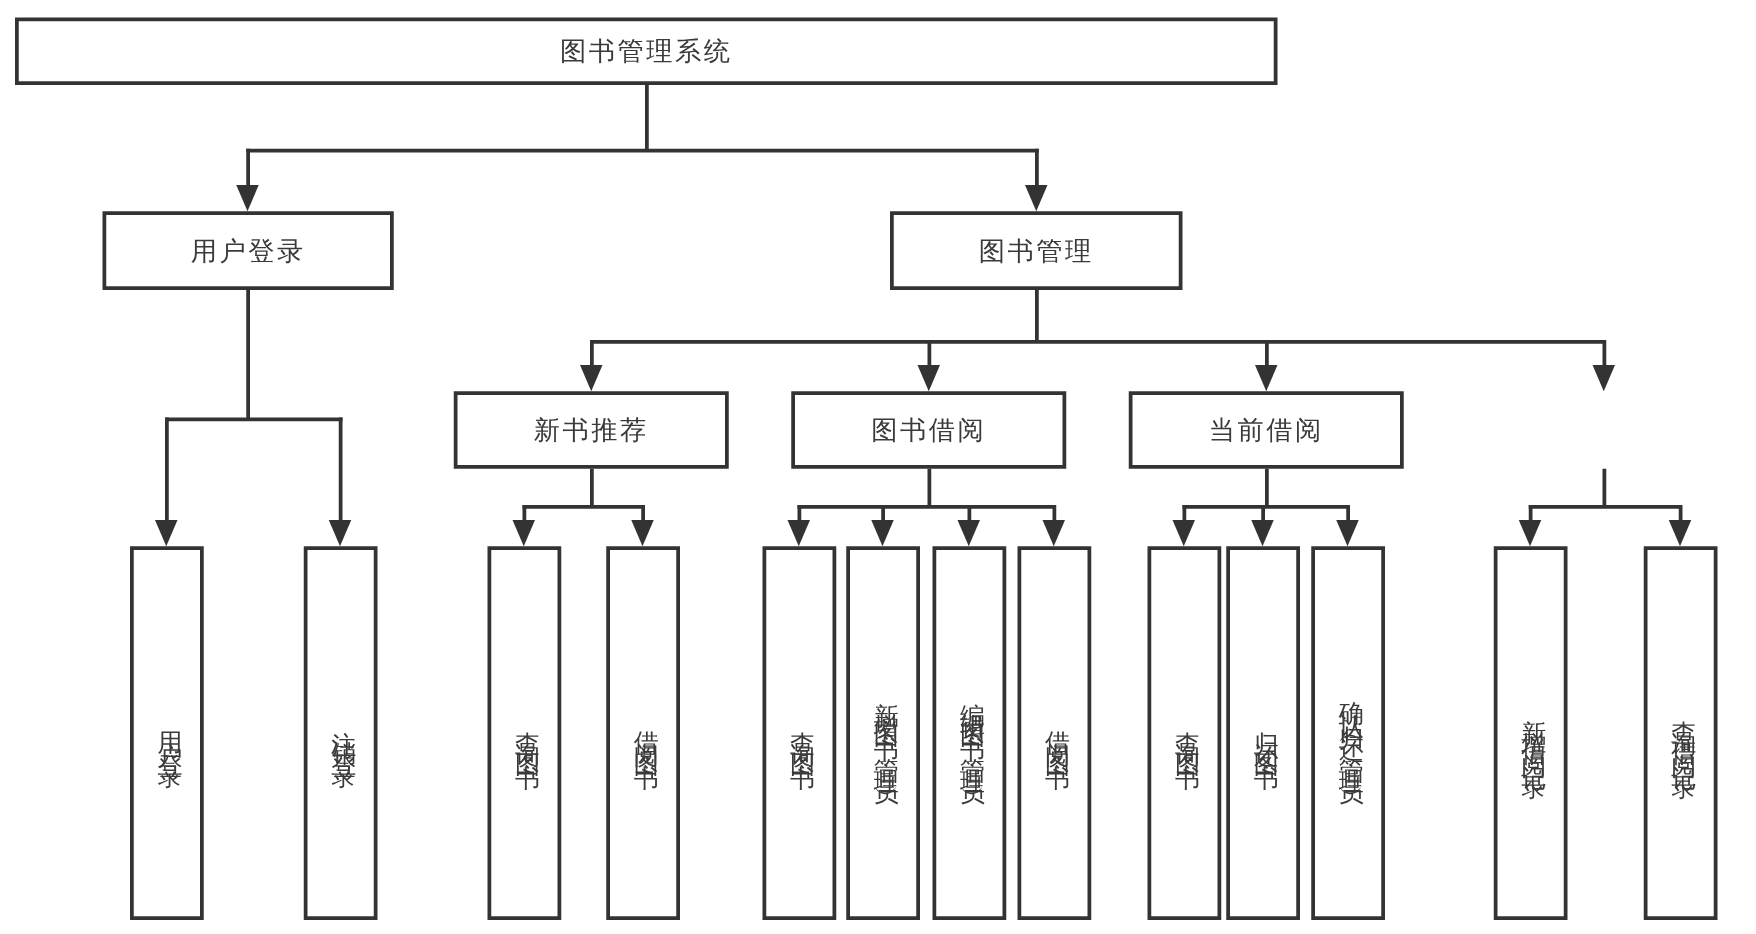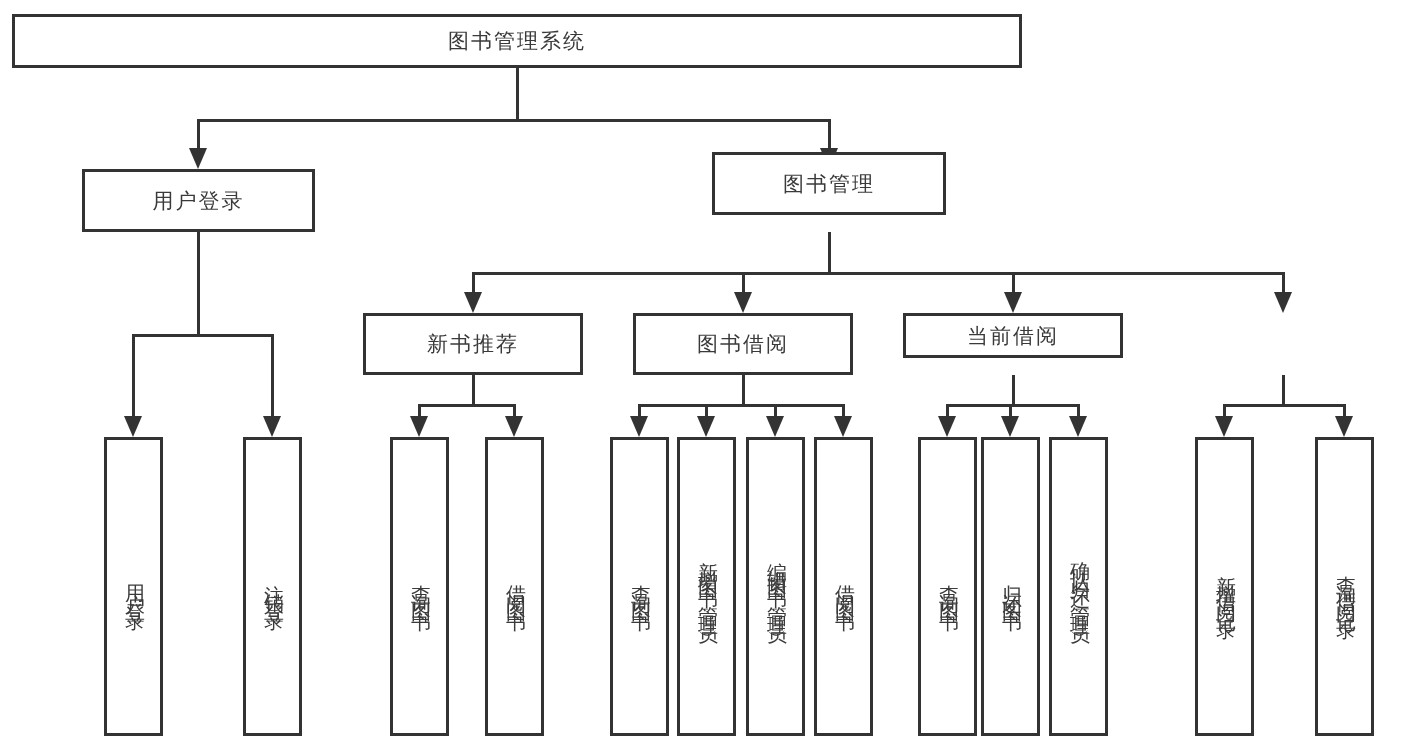--- a/index.html
+++ b/index.html
@@ -44,21 +44,21 @@
   <div class="vl" style="left:516px;top:68px;height:52px"></div>
   <div class="hl" style="left:197px;top:119px;width:634px"></div>
   <div class="vl" style="left:197px;top:119px;height:31px"></div>
   <div class="arw" style="left:189px;top:148px"></div>
   <div class="vl" style="left:828px;top:119px;height:31px"></div>
   <div class="arw" style="left:820px;top:148px"></div>
 
   <div class="hbox" style="left:82px;top:169px;width:233px;height:63px">
     <span>用户登录</span>
   </div>
-  <div class="hbox" style="left:712px;top:152px;width:234px;height:63px">
+  <div class="hbox" style="left:712px;top:169px;width:234px;height:63px">
     <span>图书管理</span>
   </div>
 
   <div class="vl" style="left:197px;top:232px;height:103px"></div>
   <div class="hl" style="left:132px;top:334px;width:142px"></div>
   <div class="vl" style="left:132px;top:334px;height:82px"></div>
   <div class="arw" style="left:124px;top:416px"></div>
   <div class="vl" style="left:271px;top:334px;height:82px"></div>
   <div class="arw" style="left:263px;top:416px"></div>
 
@@ -72,21 +72,21 @@
   <div class="arw" style="left:1004px;top:292px"></div>
   <div class="vl" style="left:1282px;top:272px;height:20px"></div>
   <div class="arw" style="left:1274px;top:292px"></div>
 
   <div class="hbox" style="left:363px;top:313px;width:220px;height:62px">
     <span>新书推荐</span>
   </div>
   <div class="hbox" style="left:633px;top:313px;width:220px;height:62px">
     <span>图书借阅</span>
   </div>
-  <div class="hbox" style="left:903px;top:313px;width:220px;height:45px">
+  <div class="hbox" style="left:903px;top:313px;width:220px;height:62px">
     <span>当前借阅</span>
   </div>
 
   <div class="vl" style="left:472px;top:375px;height:30px"></div>
   <div class="hl" style="left:418px;top:404px;width:98px"></div>
   <div class="vl" style="left:418px;top:404px;height:12px"></div>
   <div class="arw" style="left:410px;top:416px"></div>
   <div class="vl" style="left:513px;top:404px;height:12px"></div>
   <div class="arw" style="left:505px;top:416px"></div>
 

